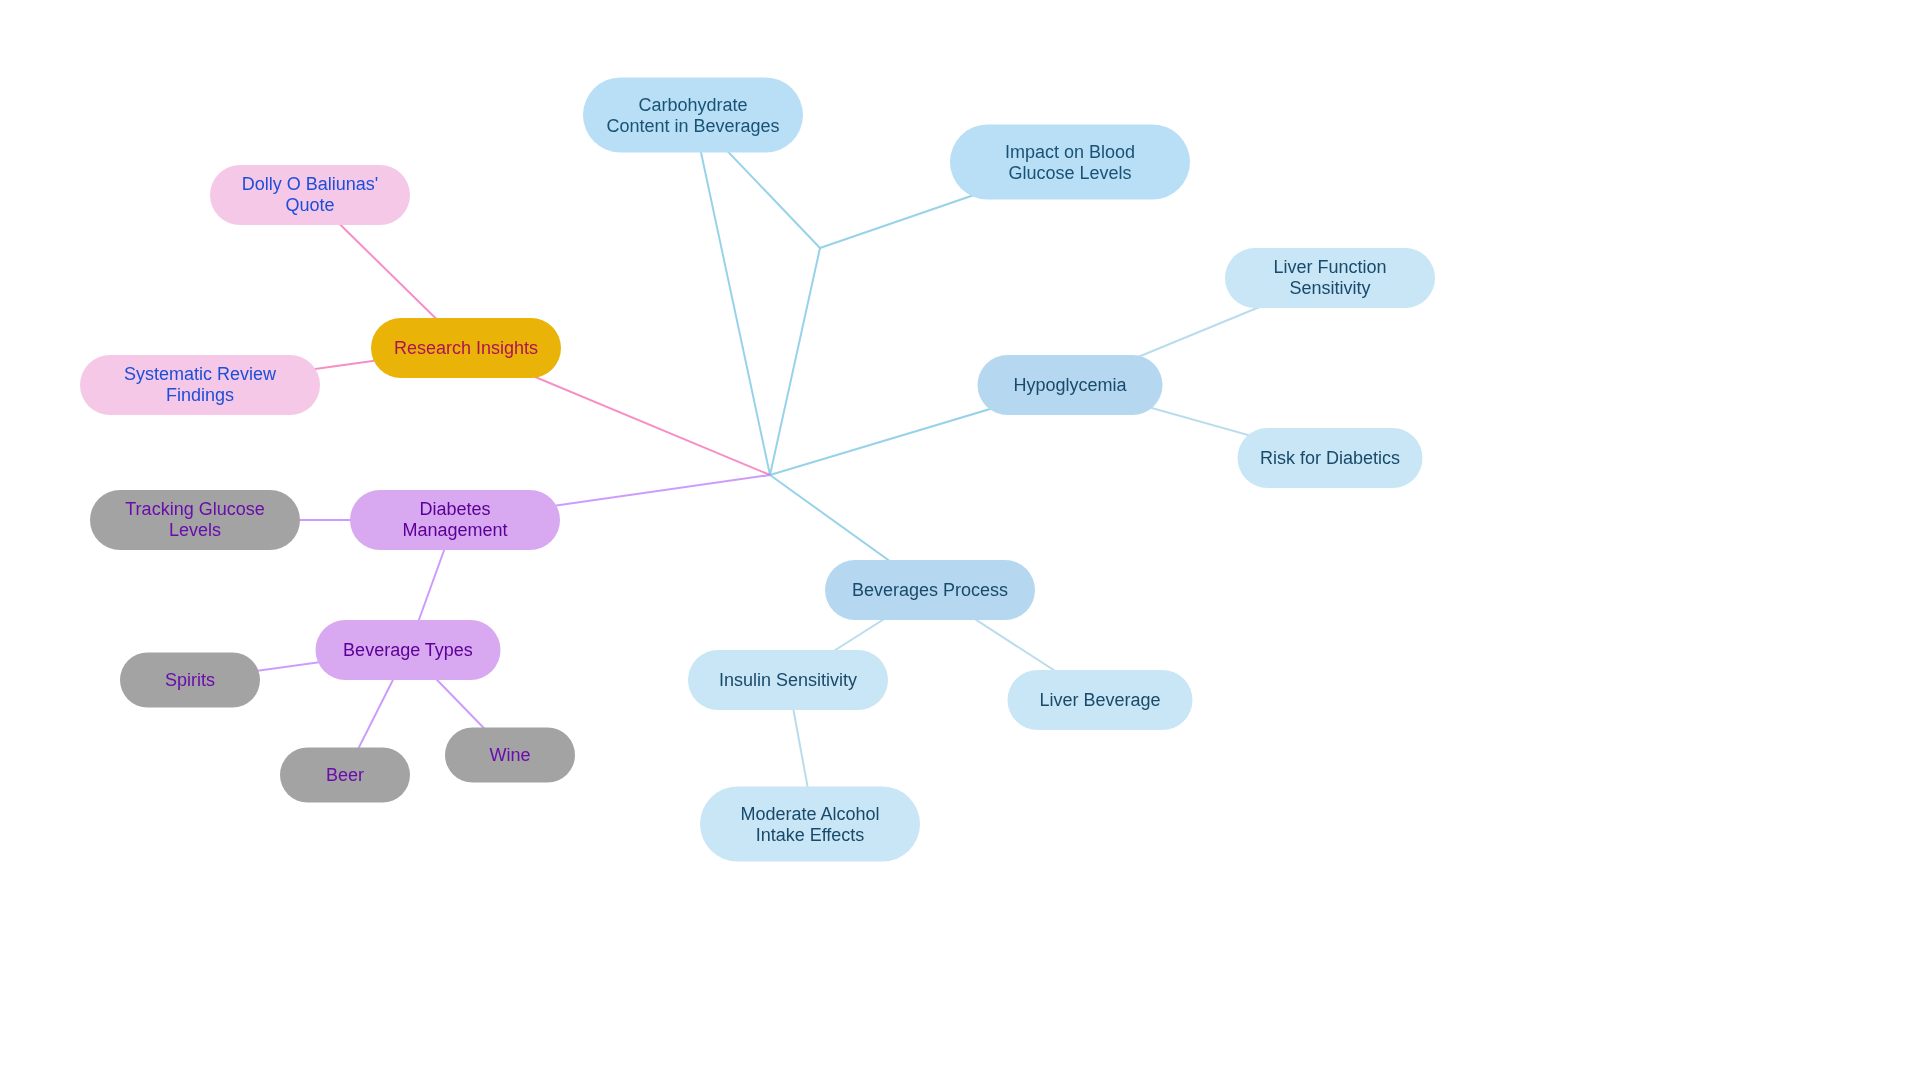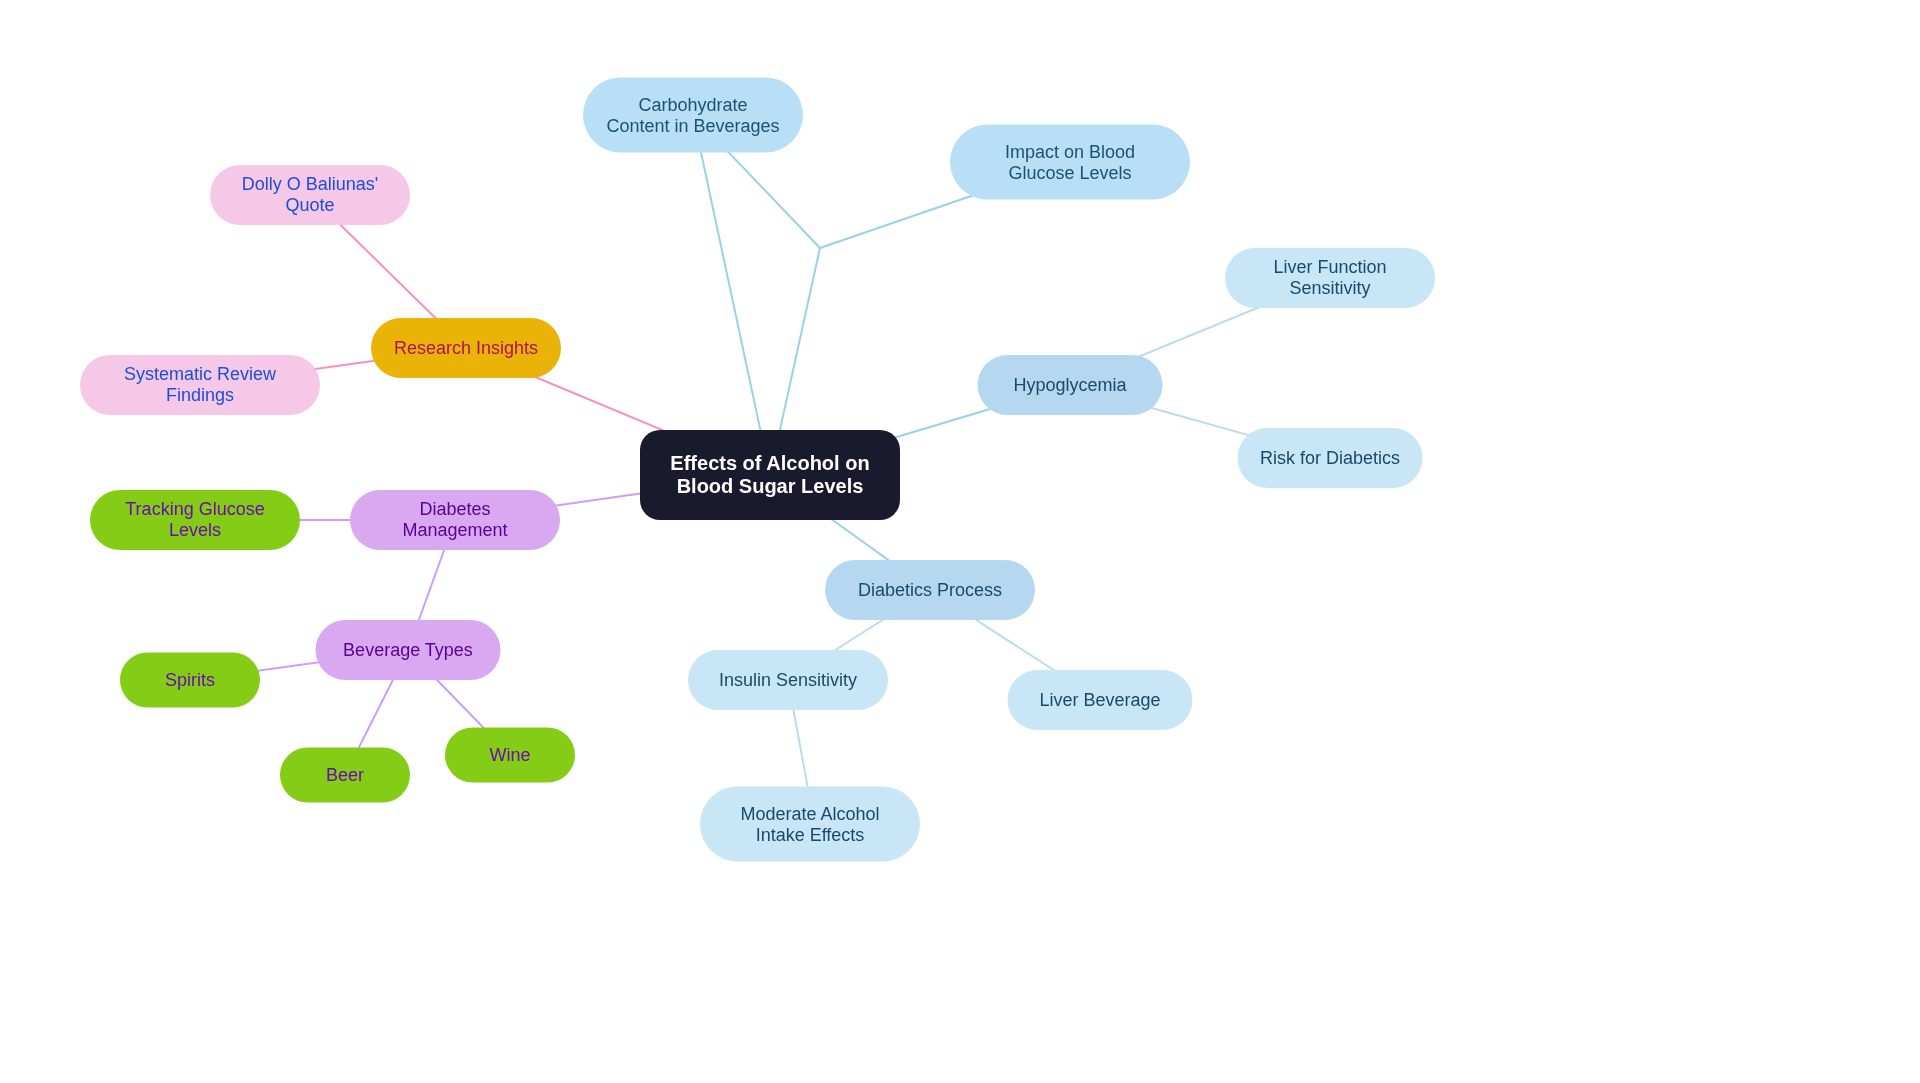--- a/index.html
+++ b/index.html
@@ -58,21 +58,21 @@
       background: #c8e6f5;
       color: #1a4a6b;
       border: none;
     }
     .node-blue-soft {
       background: #b5d8f0;
       color: #1a4a6b;
       border: none;
     }
     .node-purple-light {
-      background: #84cc16;
+      background: #a3a3a3;
       color: #6a0dad;
       border: none;
     }
     .node-purple-medium {
       background: #d8a8f0;
       color: #5a0096;
       border: none;
     }
     .node-pink-light {
       background: #f5c8e8;
@@ -104,32 +104,31 @@
       <line x1="455" y1="520" x2="195" y2="520" stroke="#c084fc" stroke-width="2" opacity="0.8"></line>
       <line x1="455" y1="520" x2="408" y2="650" stroke="#c084fc" stroke-width="2" opacity="0.8"></line>
       <line x1="408" y1="650" x2="190" y2="680" stroke="#c084fc" stroke-width="2" opacity="0.8"></line>
       <line x1="408" y1="650" x2="345" y2="775" stroke="#c084fc" stroke-width="2" opacity="0.8"></line>
       <line x1="408" y1="650" x2="510" y2="755" stroke="#c084fc" stroke-width="2" opacity="0.8"></line>
       <line x1="770" y1="475" x2="930" y2="590" stroke="#7ec8e3" stroke-width="2" opacity="0.8"></line>
       <line x1="930" y1="590" x2="788" y2="680" stroke="#a8d4e8" stroke-width="2" opacity="0.8"></line>
       <line x1="930" y1="590" x2="1100" y2="700" stroke="#a8d4e8" stroke-width="2" opacity="0.8"></line>
       <line x1="788" y1="680" x2="810" y2="800" stroke="#a8d4e8" stroke-width="2" opacity="0.8"></line>
     </svg>
-<div class="node node-center" style="left: 770px; top: 475px; width: 260px; height: 90px;">Effects of Alcohol on Blood Sugar Levels</div>
     <div class="node node-blue-light" style="left: 693px; top: 115px; width: 220px; height: 75px;">Carbohydrate Content in Beverages</div>
     <div class="node node-blue-light" style="left: 1070px; top: 162px; width: 240px; height: 75px;">Impact on Blood Glucose Levels</div>
     <div class="node node-blue-soft" style="left: 1070px; top: 385px; width: 185px; height: 60px;">Hypoglycemia</div>
     <div class="node node-blue-pale" style="left: 1330px; top: 278px; width: 210px; height: 60px;">Liver Function Sensitivity</div>
     <div class="node node-blue-pale" style="left: 1330px; top: 458px; width: 185px; height: 60px;">Risk for Diabetics</div>
     <div class="node node-pink-medium" style="left: 466px; top: 348px; width: 190px; height: 60px;">Research Insights</div>
     <div class="node node-pink-light" style="left: 310px; top: 195px; width: 200px; height: 60px;">Dolly O Baliunas' Quote</div>
     <div class="node node-pink-light" style="left: 200px; top: 385px; width: 240px; height: 60px;">Systematic Review Findings</div>
     <div class="node node-purple-medium" style="left: 455px; top: 520px; width: 210px; height: 60px;">Diabetes Management</div>
     <div class="node node-purple-light" style="left: 195px; top: 520px; width: 210px; height: 60px;">Tracking Glucose Levels</div>
     <div class="node node-purple-medium" style="left: 408px; top: 650px; width: 185px; height: 60px;">Beverage Types</div>
     <div class="node node-purple-light" style="left: 190px; top: 680px; width: 140px; height: 55px;">Spirits</div>
     <div class="node node-purple-light" style="left: 345px; top: 775px; width: 130px; height: 55px;">Beer</div>
     <div class="node node-purple-light" style="left: 510px; top: 755px; width: 130px; height: 55px;">Wine</div>
-    <div class="node node-blue-soft" style="left: 930px; top: 590px; width: 210px; height: 60px;">Diabetics Process</div>
+    <div class="node node-blue-soft" style="left: 930px; top: 590px; width: 210px; height: 60px;">Beverages Process</div>
     <div class="node node-blue-pale" style="left: 788px; top: 680px; width: 200px; height: 60px;">Insulin Sensitivity</div>
     <div class="node node-blue-pale" style="left: 1100px; top: 700px; width: 185px; height: 60px;">Liver Beverage</div>
     <div class="node node-blue-pale" style="left: 810px; top: 800px; width: 220px; height: 75px; margin-top: 24px;">Moderate Alcohol Intake Effects</div>
   </div>
 
 </body></html>

